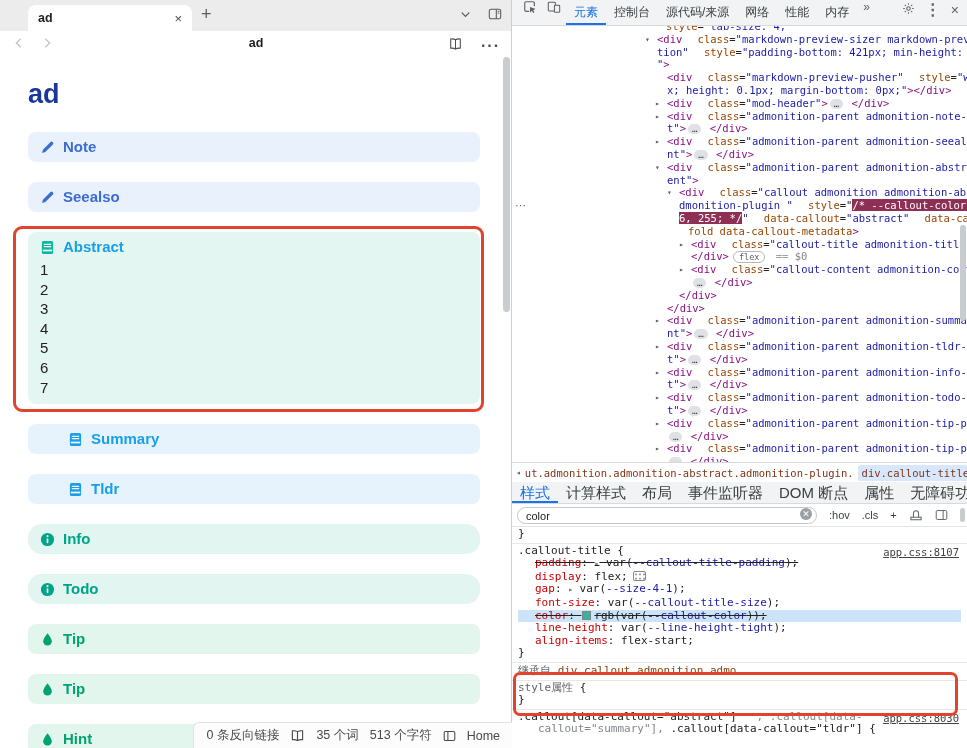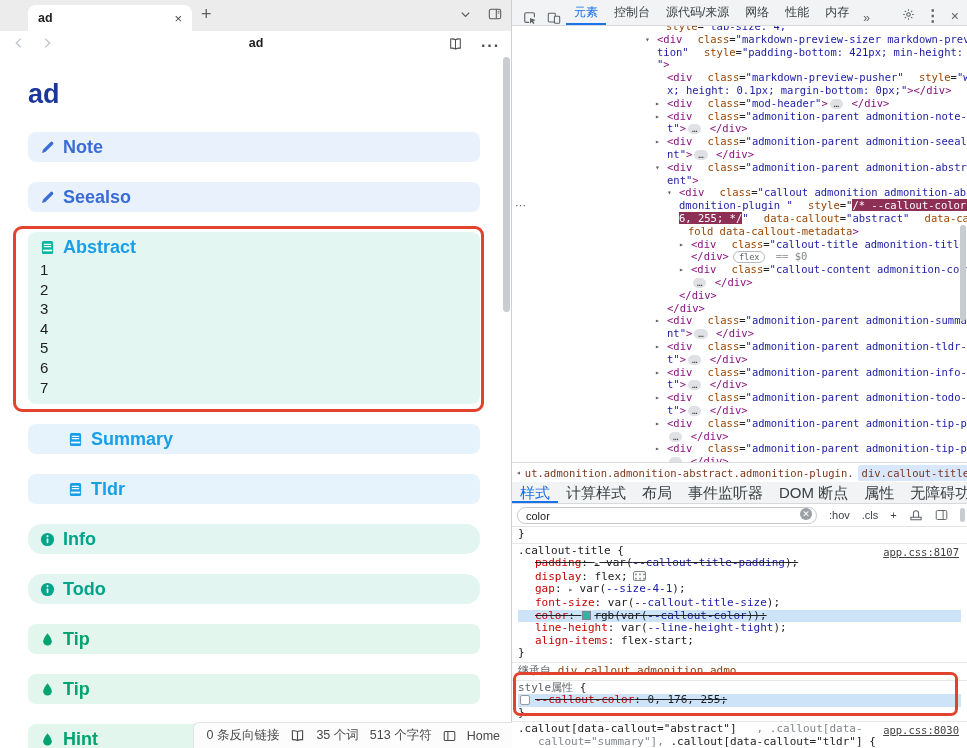--- a/index.html
+++ b/index.html
@@ -18,21 +18,21 @@
   .tabbar-right { position:absolute; right:10px; top:7px; display:flex; gap:16px; color:#5a5a5a; }
   .viewheader { position:absolute; left:0; top:31px; width:512px; height:26px; background:#fff; }
   .nav-arrows { position:absolute; left:12px; top:5px; display:flex; gap:14px; color:#c0c4ca; }
   .vh-title { position:absolute; left:0; right:0; top:5px; text-align:center; font-size:12.5px; font-weight:700; color:#1f1f1f; }
   .vh-right { position:absolute; right:12px; top:6px; display:flex; gap:18px; color:#4f4f4f; }
 
   .content { position:absolute; left:0; top:57px; width:503px; height:691px; background:#fff; overflow:hidden; }
   h1.note-h1 { margin:24px 0 0 28px; font-size:27px; line-height:27px; font-weight:700; color:#1b379e; }
   #callouts { margin:24px 0 0 28px; width:452px; }
   .callout { border-radius:8px; padding:7px 12px; margin-bottom:20px; position:relative; }
-  .callout .title { display:flex; align-items:center; gap:8px; font-weight:700; font-size:18px; line-height:16px; }
+  .callout .title { display:flex; align-items:center; gap:8px; font-weight:700; font-size:15px; line-height:16px; }
   .callout .icon { width:15px; height:15px; display:inline-flex; flex:0 0 15px; }
   .callout .icon svg { width:15px; height:15px; }
   .clines { margin-top:5px; font-size:15px; color:#212121; line-height:19.6px; }
   .s-blue { background:#e9f1fc; } .s-blue .title { color:#3b6cd4; }
   .s-cyan { background:#e6f3fd;padding-left:40px; } .s-cyan .title { color:#189fe8; }
   .s-abstract { background:#e4f6f2; } .s-abstract .title { color:#189fe8; } .s-abstract .icon { color:#0ab5a4; }
   .s-teal { background:#e2f5f0;border-radius:14px; } .s-teal .title { color:#00a489; }
   .s-green { background:#e3f6ee; } .s-green .title { color:#00a470; }
   .annot-box { position:absolute; left:-15px; right:-4px; top:-6px; bottom:-8px;
                border:3px solid #e2432e; border-radius:9px; pointer-events:none; z-index:5; }
@@ -42,21 +42,21 @@
   .statusbar { position:absolute; right:0; bottom:0; height:26px; background:#fcfcfc;
                border:1px solid #e2e2e2; border-right:none; border-bottom:none; border-radius:6px 0 0 0;
                display:flex; align-items:center; gap:11px; padding:0 12px; font-size:12.5px; color:#4a4a4a; z-index:6; }
   .statusbar .sb-icon { color:#4a4a4a; display:inline-flex; }
 
   .pane-divider { position:absolute; left:511px; top:0; width:1px; height:748px; background:#cfcfcf; }
 
   
   #devtools { position:absolute; left:512px; top:0; width:455px; height:748px; background:#fff; color:#202124; }
   .dt-toolbar { position:absolute; top:0; left:0; width:455px; height:26px; background:#f1f3f4;
-                border-bottom:1px solid #d7d9dc; display:flex; align-items:flex-end; padding:0 6px; }
+                border-bottom:1px solid #d7d9dc; display:flex; align-items:flex-start; padding:0 6px; }
   .dt-ticon { color:#5f6368; display:inline-flex; margin:0 5px; }
   .dt-tab { padding:0 8px; font-size:12px; color:#3c4043; height:25px; line-height:25px; white-space:nowrap; }
   .dt-tab.active { color:#1a73e8; border-bottom:2px solid #1a73e8; }
   .dt-overflow { color:#5f6368; font-size:12px; padding:0 6px; }
   .dt-right { margin-left:auto; display:flex; align-items:center; gap:10px; color:#5f6368; padding-right:2px; }
 
   .dt-tree { position:absolute; top:26px; left:0; width:455px; height:436px; overflow:hidden;
              font-family:"DejaVu Sans Mono",monospace; font-size:10.5px; line-height:12.8px; white-space:pre; }
   .tl { position:relative; height:12.8px; }
   .tl.cut { margin-top:-6px; }
@@ -410,21 +410,20 @@
         <div class="prop"><span class="ptxt"><span class="c-n">gap</span><span class="c-x">: </span><span class="c-ar">▸</span><span class="c-x"> var(</span><span class="c-vr">--size-4-1</span><span class="c-x">);</span></span></div>
         <div class="prop"><span class="ptxt"><span class="c-n">font-size</span><span class="c-x">: var(</span><span class="c-vr">--callout-title-size</span><span class="c-x">);</span></span></div>
         <div class="prop struck hl"><span class="ptxt"><span class="c-n">color</span><span class="c-x">: </span><span class="sw"></span><span class="c-x">rgb(var(</span><span class="c-vr">--callout-color</span><span class="c-x">));</span></span></div>
         <div class="prop"><span class="ptxt"><span class="c-n">line-height</span><span class="c-x">: var(</span><span class="c-vr">--line-height-tight</span><span class="c-x">);</span></span></div>
         <div class="prop"><span class="ptxt"><span class="c-n">align-items</span><span class="c-x">: flex-start;</span></span></div>
         <div>}</div>
       </div>
       <div class="inherited"><span>继承自 </span><span class="isel">div.callout.admonition.admo</span></div>
       <div class="rule">
         <div class="sel-line"><span class="c-sg">style属性</span><span class="c-sp"> {</span></div>
-        <div class="prop struck hl"><span class="cbx"></span><span class="ptxt"><span class="c-n">--callout-color</span><span class="c-x">: 0, 176, 255;</span></span></div>
         <div>}</div>
       </div>
       <div class="rule">
         <span class="css-link">app.css:8030</span>
         <div class="sel-line"><span class="c-sm">.callout[data-callout="abstract"]</span><span class="c-su">, .callout[data-</span></div>
         <div class="sel-line"><span class="c-su">callout="summary"], </span><span class="c-sm">.callout[data-callout="tldr"]</span><span class="c-sp"> {</span></div>
       </div>
     </div>
   <div class="annot-box2"></div>
 </div>

